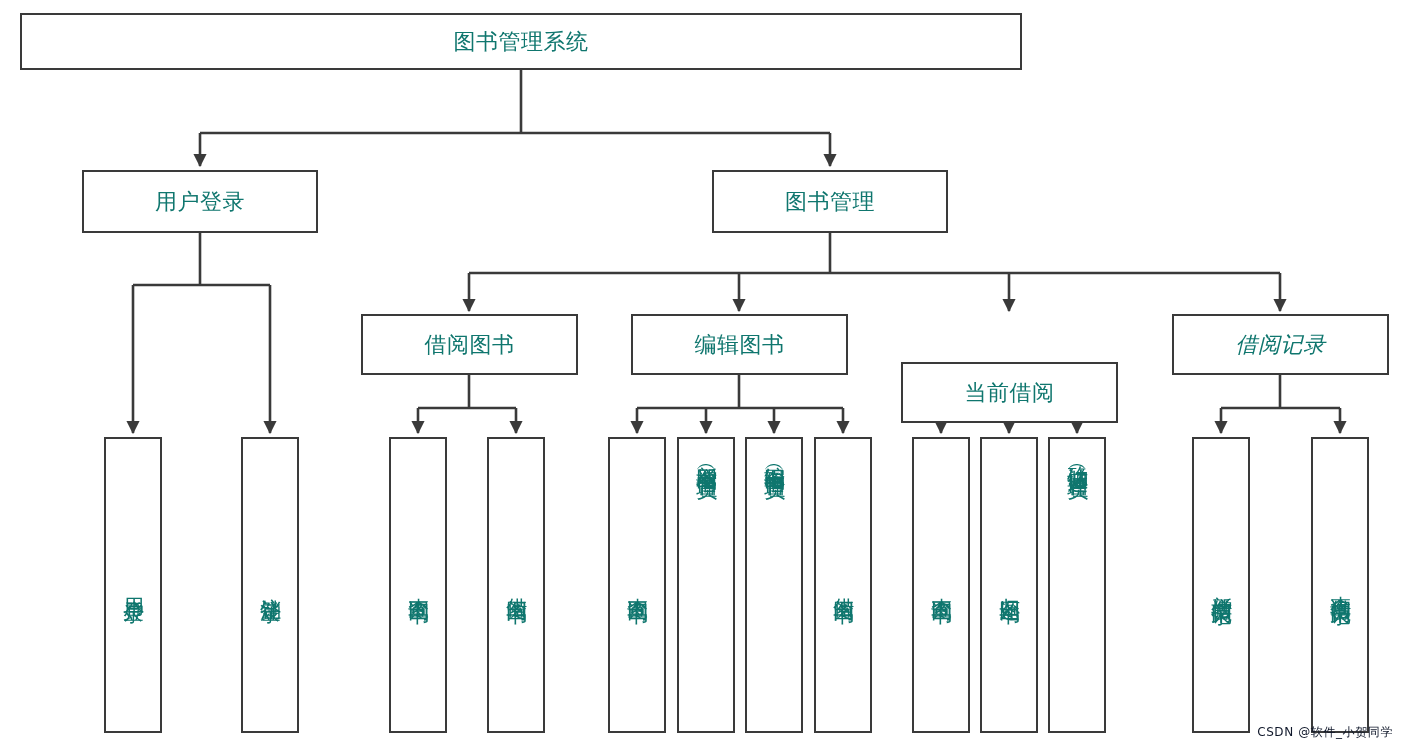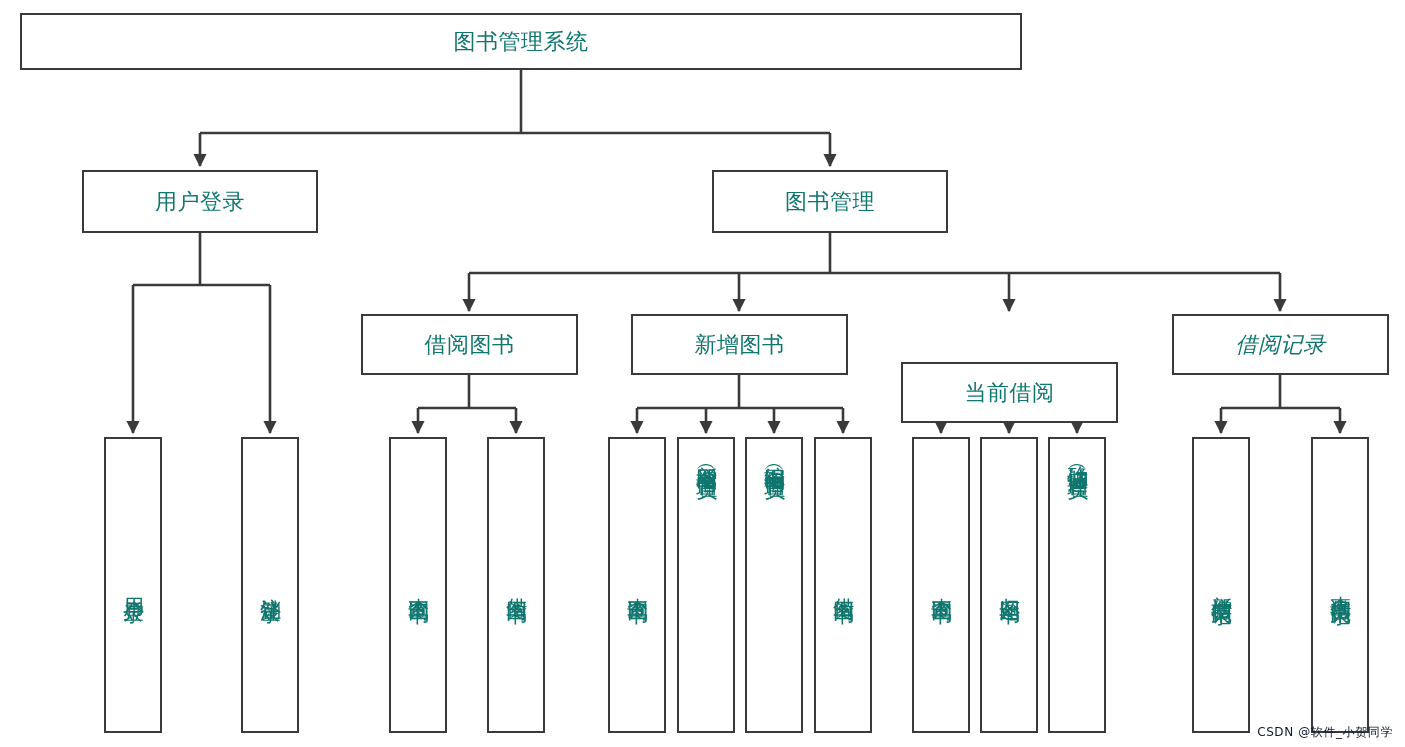--- a/index.html
+++ b/index.html
@@ -133,21 +133,21 @@
     <span class="node-label">用户登录</span>
   </div>
   <div class="node" style="left:712px; top:170px; width:236px; height:63px;">
     <span class="node-label">图书管理</span>
   </div>
 
   <div class="node" style="left:361px; top:314px; width:217px; height:61px;">
     <span class="node-label">借阅图书</span>
   </div>
   <div class="node" style="left:631px; top:314px; width:217px; height:61px;">
-    <span class="node-label">新增图书</span>
+    <span class="node-label">编辑图书</span>
   </div>
   <div class="node" style="left:901px; top:314px; width:217px; height:61px;margin-top:48px;">
     <span class="node-label">当前借阅</span>
   </div>
   <div class="node" style="left:1172px; top:314px; width:217px; height:61px;font-style:italic;">
     <span class="node-label">借阅记录</span>
   </div>
 
   <div class="node leaf centered" style="left:104px; top:437px; width:58px; height:296px;">
     <span class="node-label">用户登录</span>

